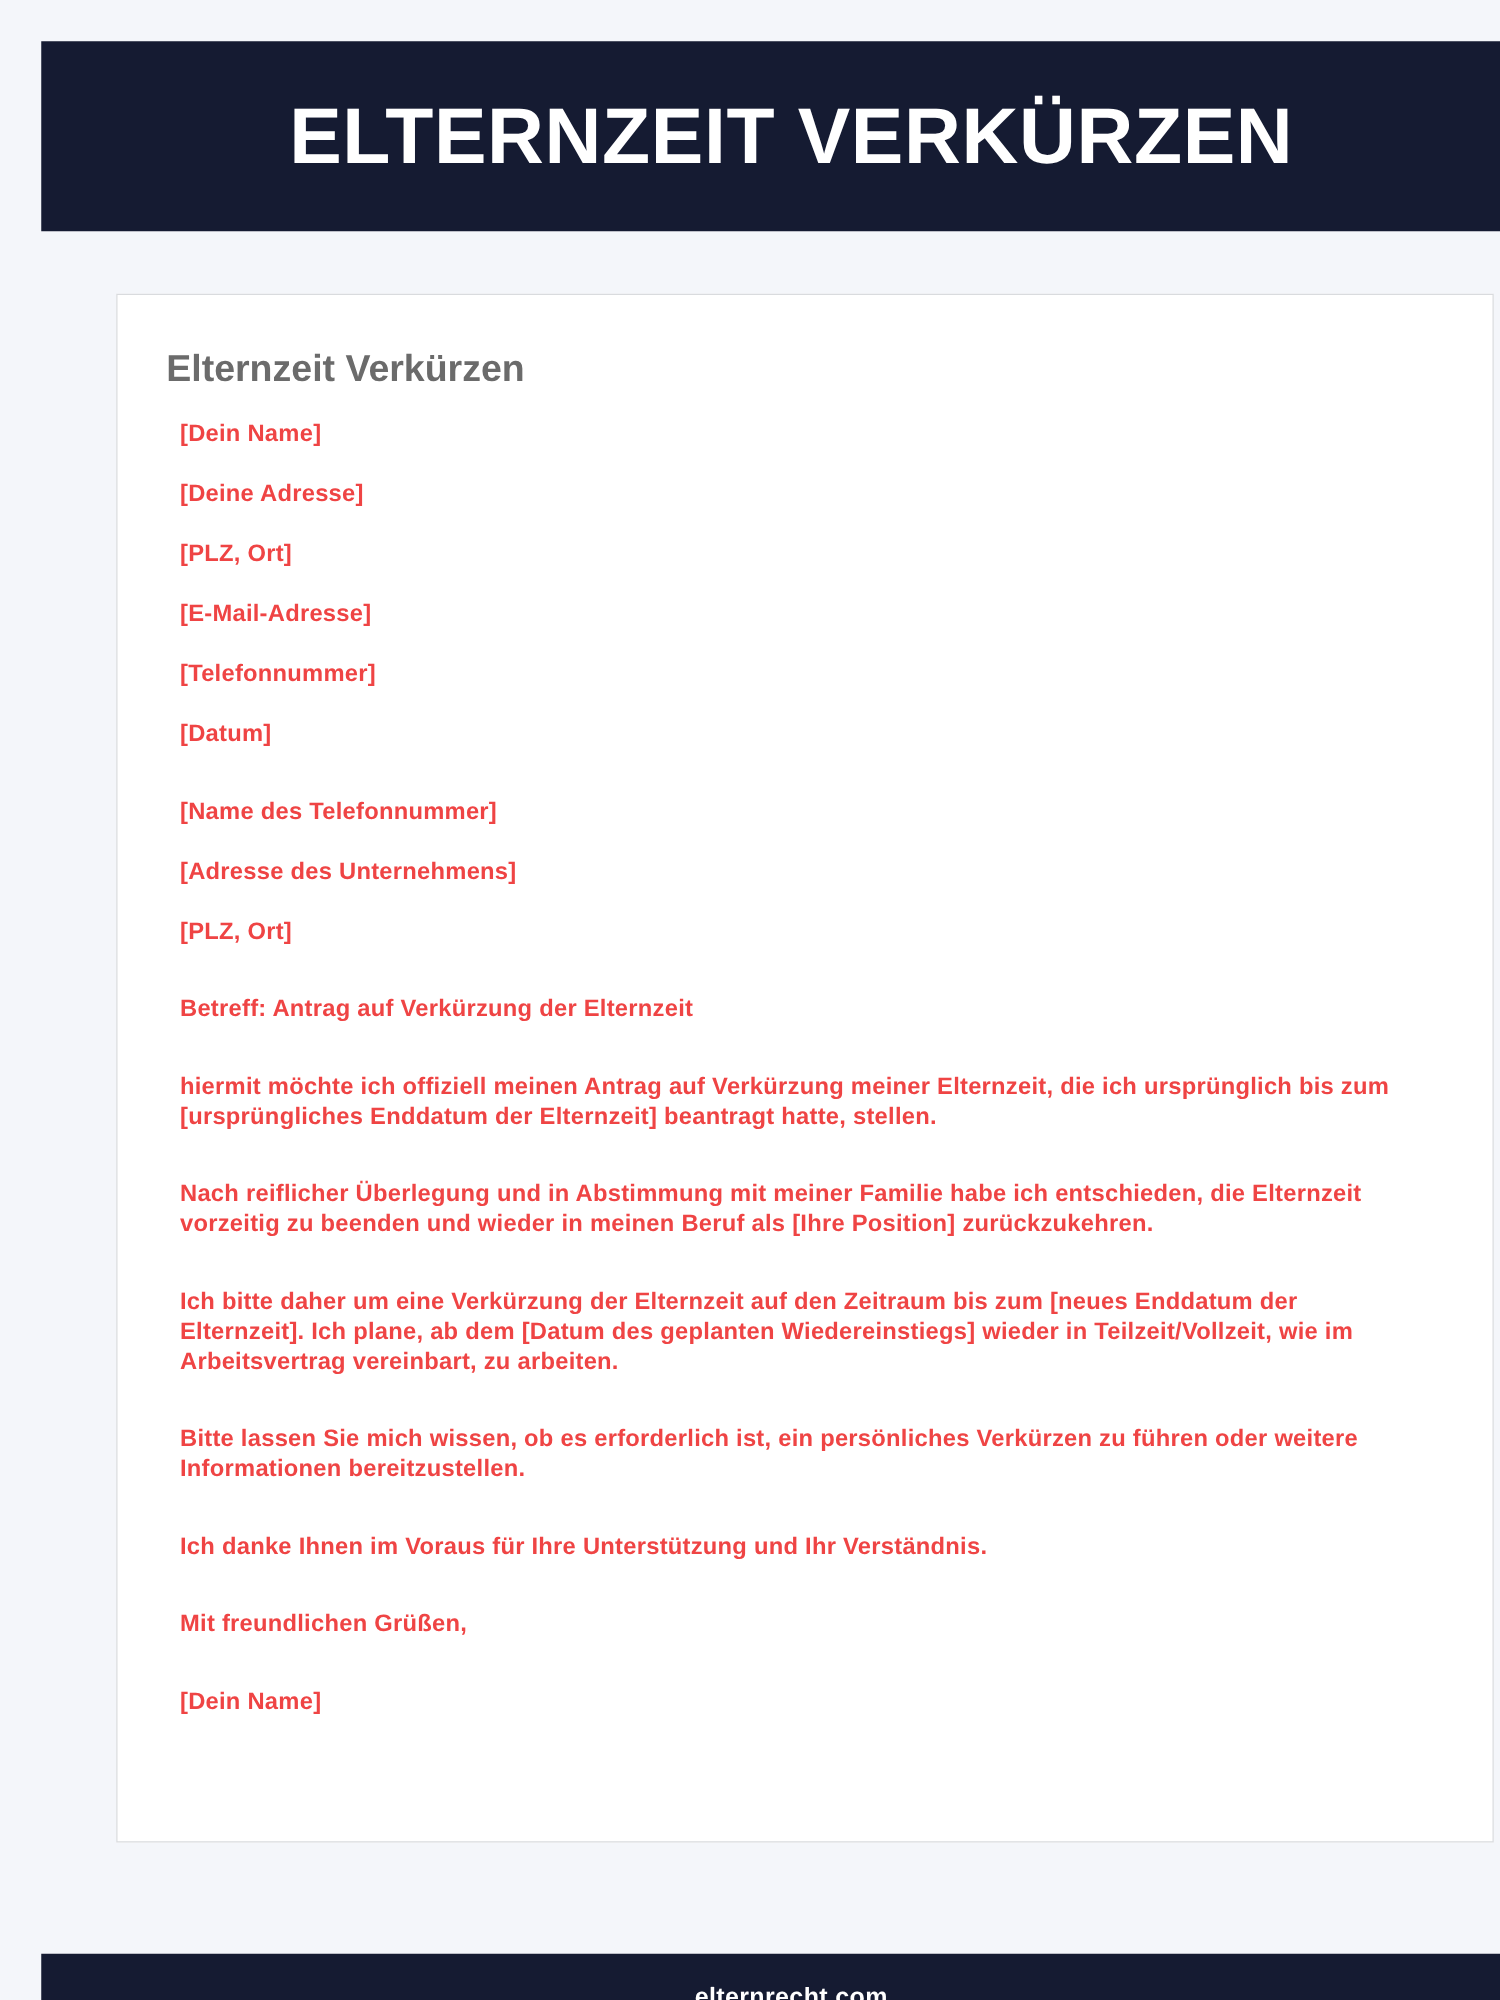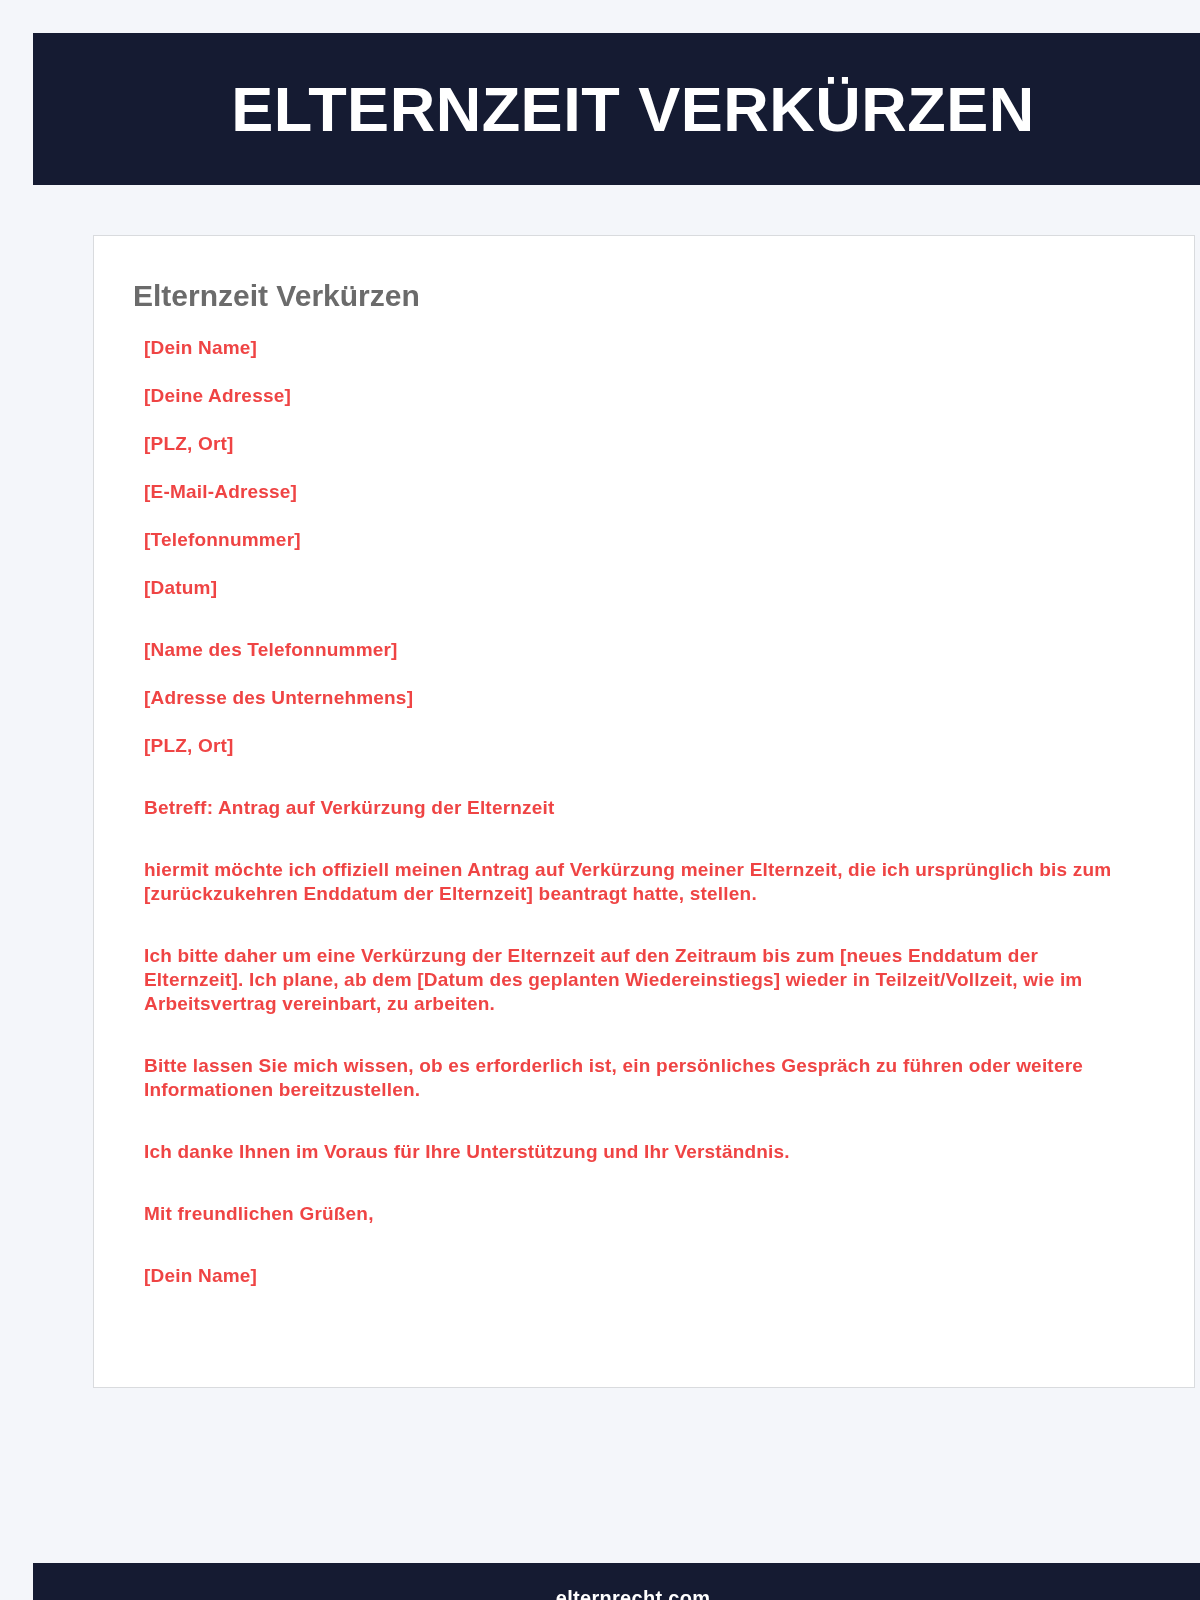--- a/index.html
+++ b/index.html
@@ -79,25 +79,27 @@
         <p class="tight">[Deine Adresse]</p>
         <p class="tight">[PLZ, Ort]</p>
         <p class="tight">[E-Mail-Adresse]</p>
         <p class="tight">[Telefonnummer]</p>
         <p class="wide">[Datum]</p>
         <p class="tight">[Name des Telefonnummer]</p>
         <p class="tight">[Adresse des Unternehmens]</p>
         <p class="wide">[PLZ, Ort]</p>
         <p class="wide">Betreff: Antrag auf Verkürzung der Elternzeit</p>
         <p class="wide">hiermit möchte ich offiziell meinen Antrag auf Verkürzung meiner Elternzeit, die ich ursprünglich bis zum
-[zurückzukehren Enddatum der Elternzeit] beantragt hatte, stellen.</p>
+[ursprüngliches Enddatum der Elternzeit] beantragt hatte, stellen.</p>
+        <p class="wide">Nach reiflicher Überlegung und in Abstimmung mit meiner Familie habe ich entschieden, die Elternzeit
+vorzeitig zu beenden und wieder in meinen Beruf als [Ihre Position] zurückzukehren.</p>
         <p class="wide">Ich bitte daher um eine Verkürzung der Elternzeit auf den Zeitraum bis zum [neues Enddatum der
 Elternzeit]. Ich plane, ab dem [Datum des geplanten Wiedereinstiegs] wieder in Teilzeit/Vollzeit, wie im
 Arbeitsvertrag vereinbart, zu arbeiten.</p>
-        <p class="wide">Bitte lassen Sie mich wissen, ob es erforderlich ist, ein persönliches Gespräch zu führen oder weitere
+        <p class="wide">Bitte lassen Sie mich wissen, ob es erforderlich ist, ein persönliches Verkürzen zu führen oder weitere
 Informationen bereitzustellen.</p>
         <p class="wide">Ich danke Ihnen im Voraus für Ihre Unterstützung und Ihr Verständnis.</p>
         <p class="wide">Mit freundlichen Grüßen,</p>
         <p class="last">[Dein Name]</p>
       </div>
   </section>
 </main>
 
 <footer class="site-footer">
   <span class="site">elternrecht.com</span>

